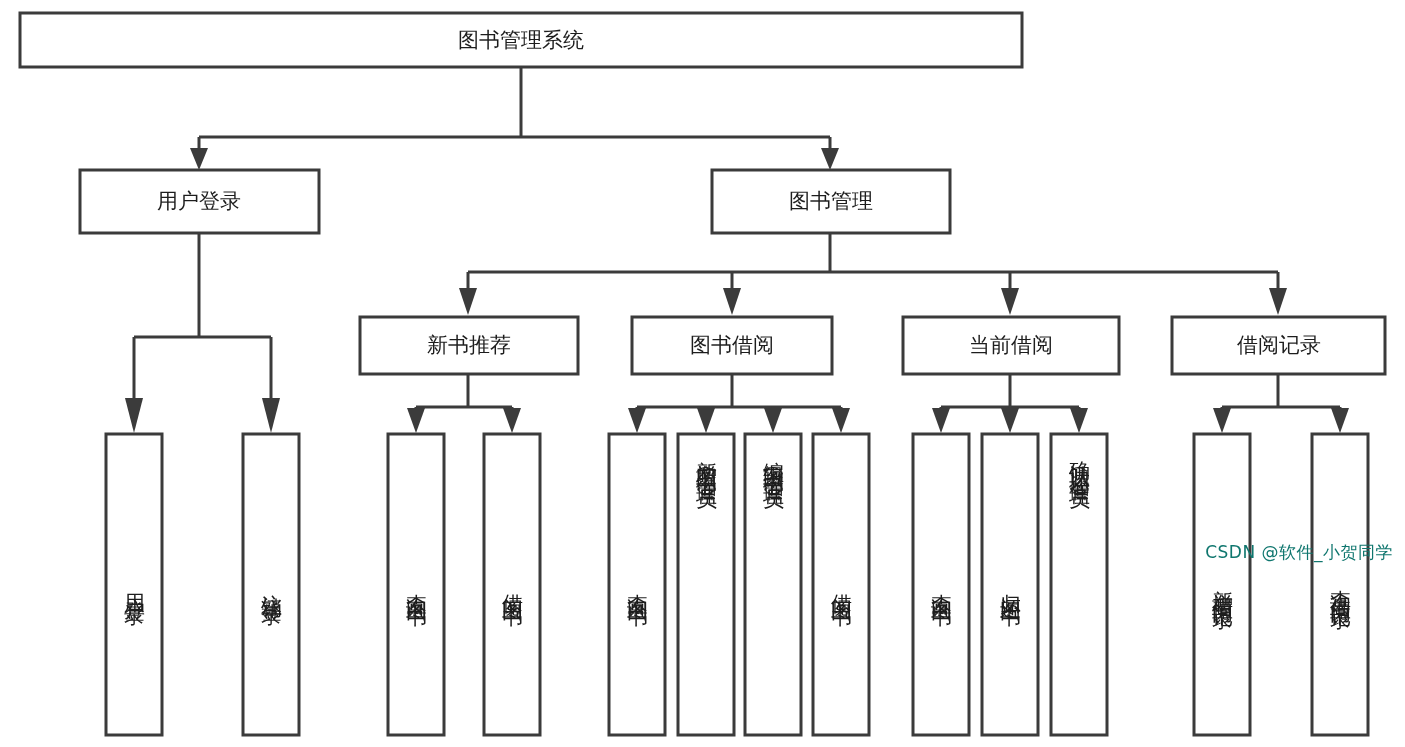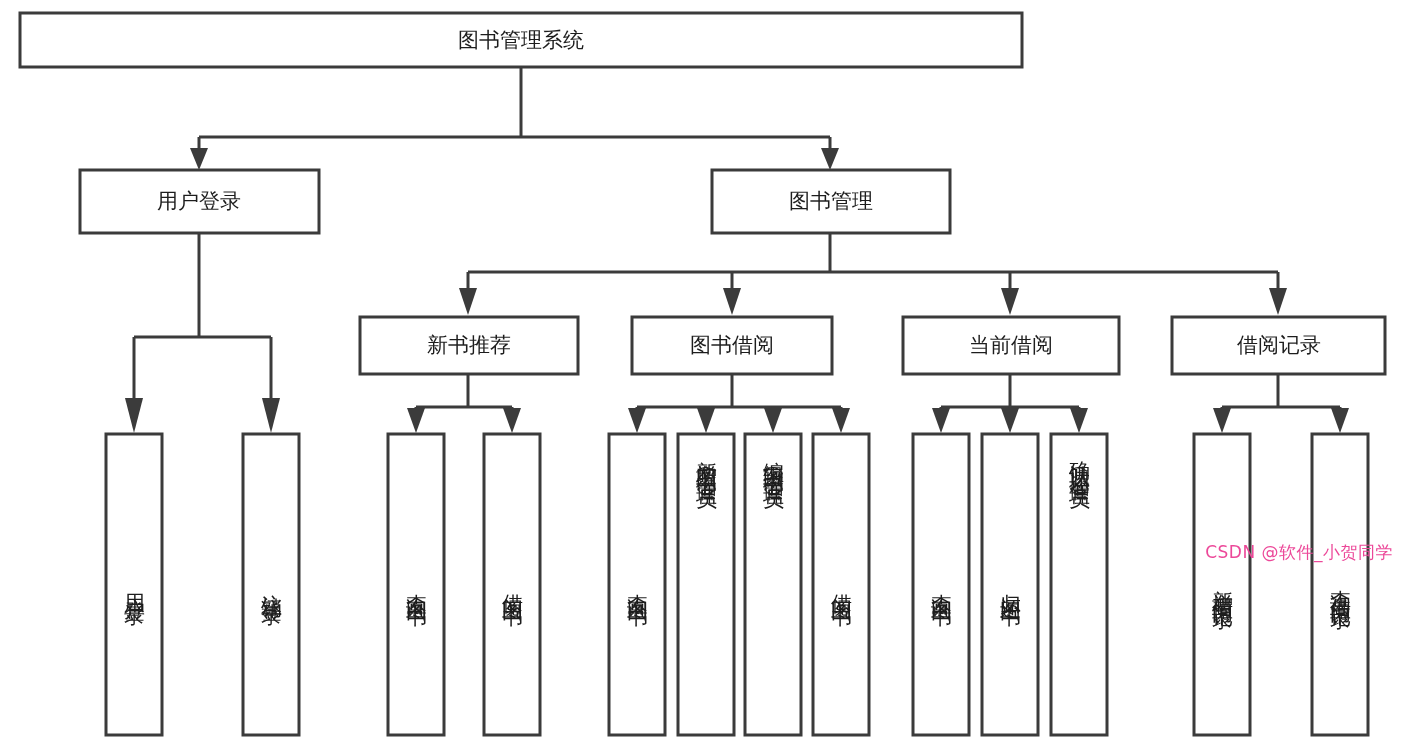--- a/index.html
+++ b/index.html
@@ -73,21 +73,21 @@
     color: #1d1d1d;
     white-space: nowrap;
     text-align: center;
   }
   .watermark {
     position: absolute;
     right: 12px;
     bottom: 6px;
     font-family: "DejaVu Sans", "Liberation Sans", sans-serif;
     font-size: 17px;
-    color: #ec4899;
+    color: #0f766e;
     letter-spacing: 0.5px;
     white-space: nowrap;
     user-select: none;
   }
 </style>
 </head>
 <body>
 
 <div id="diagram-root">
 

